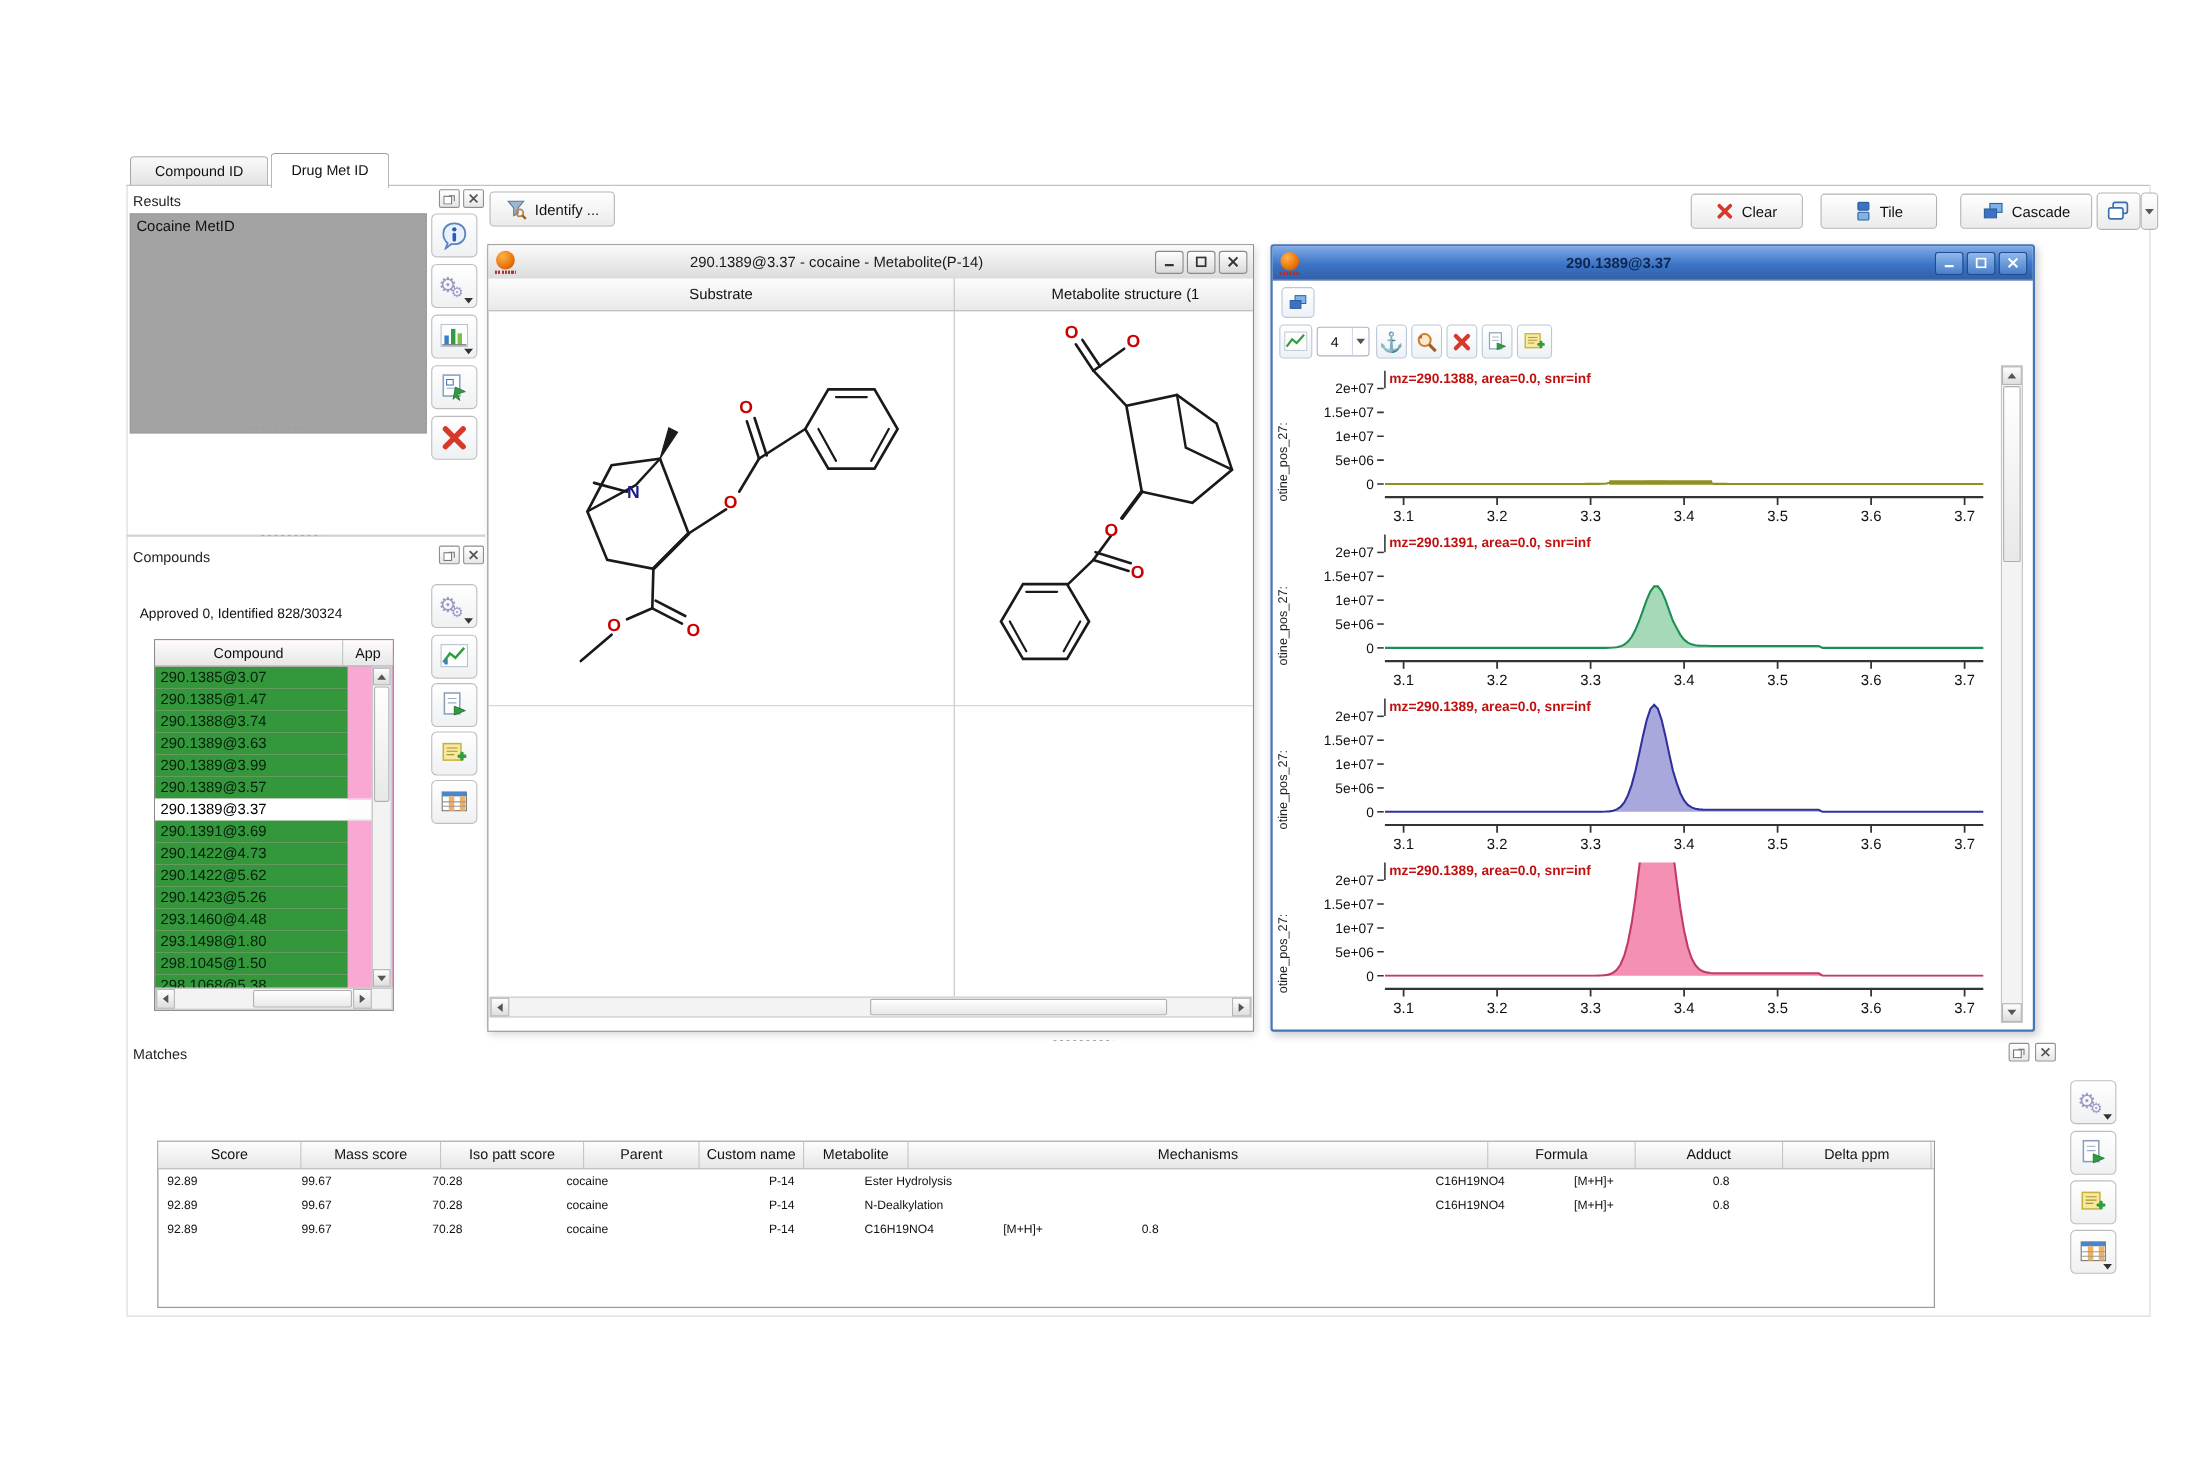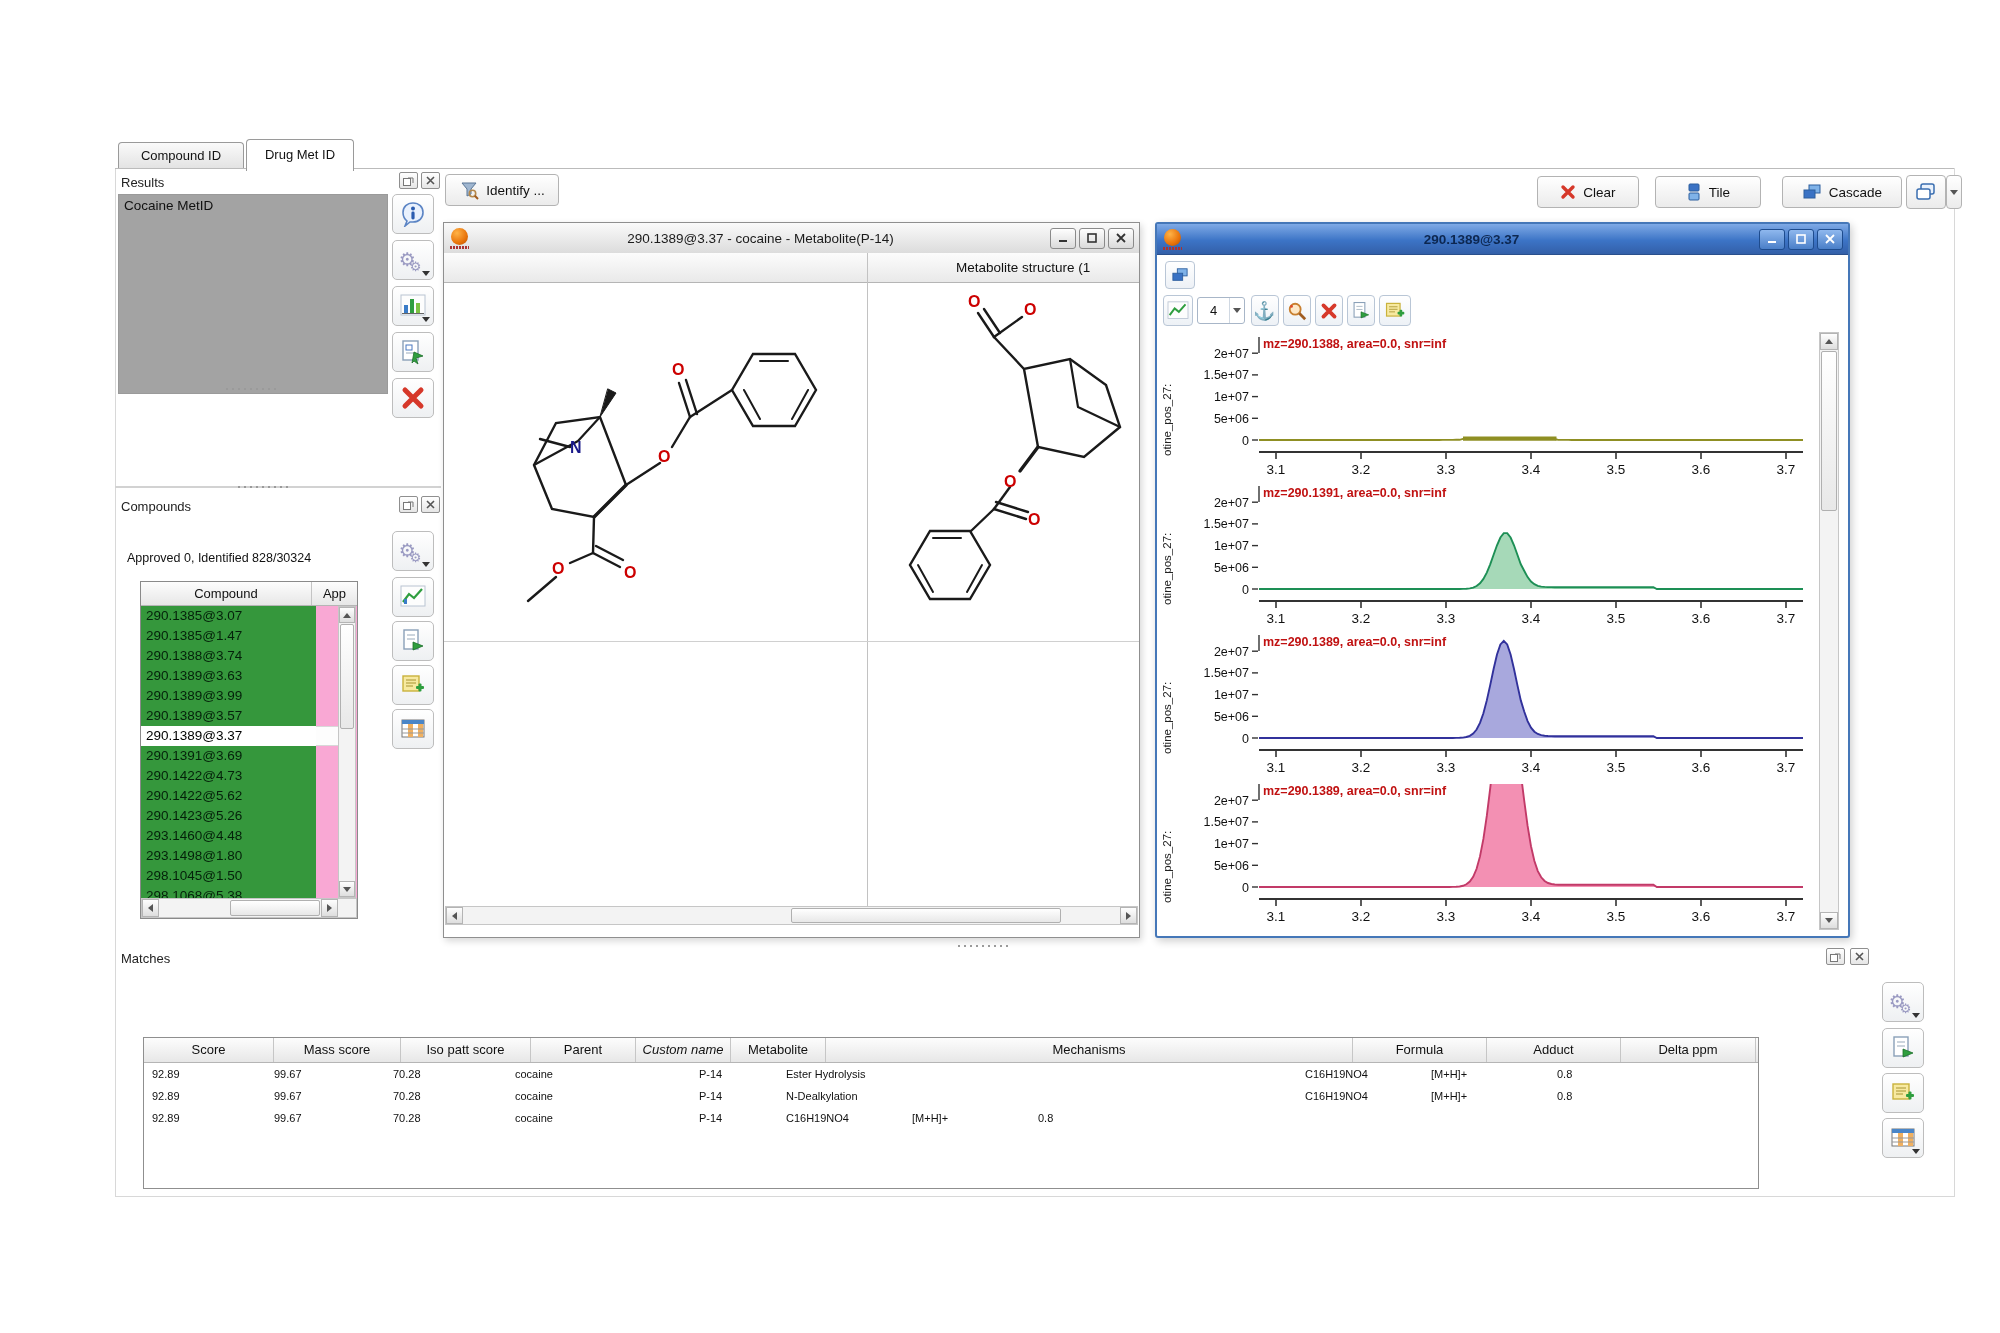--- a/index.html
+++ b/index.html
@@ -328,20 +328,21 @@
             <rect x="2" y="1" width="8" height="8" fill="none" stroke="#333" stroke-width="1.6"></rect>
           </svg>
         </span>
       <span class="win-ctrl" style="margin-right:5px;">
           <svg width="12" height="10" viewBox="0 0 12 10">
             <path d="M2,1 L10,9 M10,1 L2,9" stroke="#333" stroke-width="1.8"></path>
           </svg>
         </span>
     </div>
     <div class="struct-header">
+      <div class="struct-cell-h" style="left:0;width:423px;text-align:center;">Substrate</div>
       <div class="struct-cell-h" style="left:424px;width:271px;padding-left:88px;">Metabolite structure (1</div>
     </div>
     <div id="struct-divider"></div>
     <div id="struct-rowline"></div>
 
     <svg class="abs" style="left:30px;top:72px;" width="380" height="330" viewBox="0 0 380 330" fill="none" stroke="#1a1a1a" stroke-width="2.4" stroke-linecap="round">
 
       <path d="M342,95 L321,131 L279,131 L258,95 L279,59 L321,59 Z"></path>
       <path d="M334,95 L318,124 M286,124 L270,95 M286,66 L314,66" stroke-width="2"></path>
 
@@ -669,21 +670,21 @@
         <path d="M1,1 L8,8 M8,1 L1,8" stroke="#555" stroke-width="1.6"></path>
       </svg>
   </div>
 
   <div id="matches-table" class="abs">
     <div id="matches-header">
         <div class="hc" style="width: 130px;">Score</div>
         <div class="hc" style="width: 127px;">Mass score</div>
         <div class="hc" style="width: 130px;">Iso patt score</div>
         <div class="hc" style="width: 105px;">Parent</div>
-        <div class="hc" style="width: 95px; font-style: italic;">Custom name</div>
+        <div class="hc" style="width: 95px;">Custom name</div>
         <div class="hc" style="width: 95px;">Metabolite</div>
         <div class="hc" style="width: 527px;">Mechanisms</div>
         <div class="hc" style="width: 134px;">Formula</div>
         <div class="hc" style="width: 134px;">Adduct</div>
         <div class="hc" style="width: 135px;">Delta ppm</div>
       </div>
     <div id="matches-rows">
         <div class="match-row">
           <div class="mc" style="width: 122px;">92.89</div>
           <div class="mc" style="width: 119px;">99.67</div>

